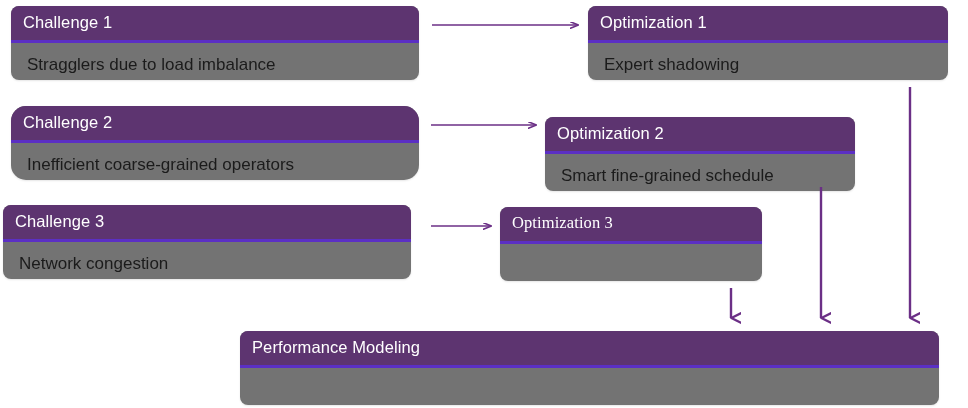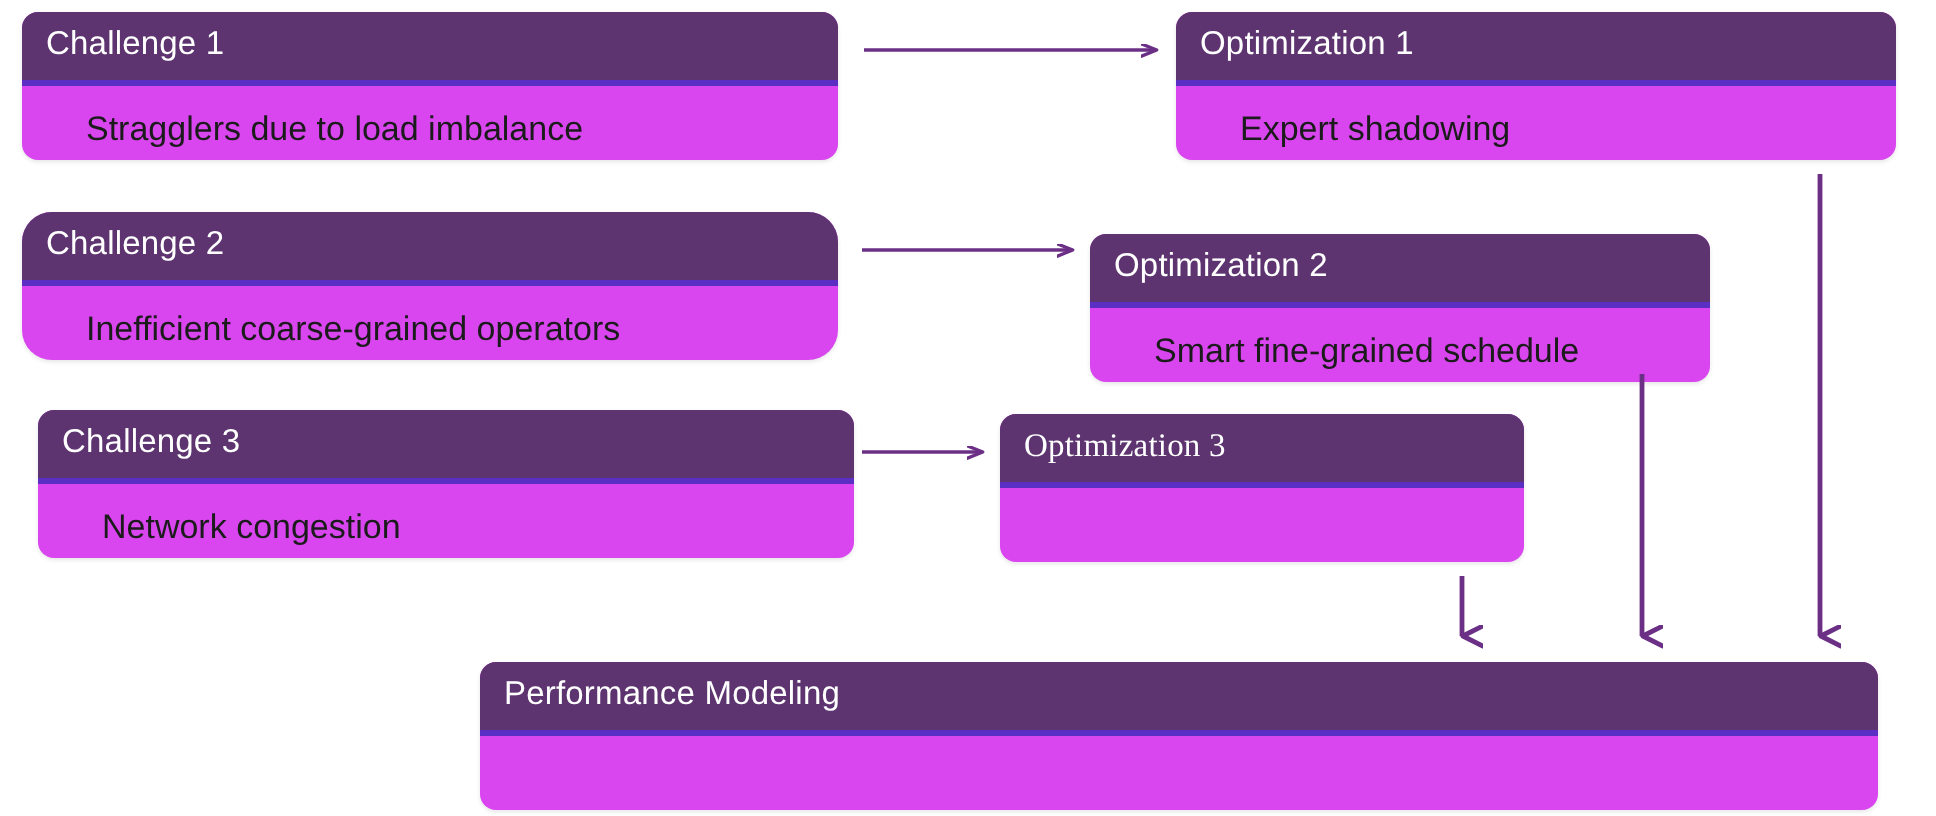--- a/index.html
+++ b/index.html
@@ -14,38 +14,38 @@
     position: relative;
     width: 968px;
     height: 408px;
     background: #ffffff;
     overflow: hidden;
   }
   .card {
     position: absolute;
     border-radius: 8px;
     overflow: hidden;
-    background: #d946ef;
+    background: #737373;
     box-shadow: 0 1px 2px rgba(0,0,0,0.10);
   }
   .card-header {
     background: #5d3470;
     color: #ffffff;
     font-size: 16.5px;
     line-height: 1;
     padding: 8px 0 9px 12px;
     letter-spacing: 0.1px;
     white-space: nowrap;
     border-bottom: 3px solid #5b2fc4;
   }
   .card-body {
     color: #1b1b1b;
     font-size: 17px;
     line-height: 1;
-    padding: 13px 0 0 32px;
+    padding: 13px 0 0 16px;
     white-space: nowrap;
   }
   .card-body b {
     font-weight: bold;
   }
   .arrow-svg {
     position: absolute;
     overflow: visible;
     pointer-events: none;
   }
@@ -58,21 +58,21 @@
   <div class="card" style="left:11px; top:6px; width:408px; height:74px;">
     <div class="card-header">Challenge 1</div>
     <div class="card-body">Stragglers due to load imbalance</div>
   </div>
 
   <div class="card" style="left:11px; top:106px; width:408px; height:74px;border-radius:15px;">
     <div class="card-header">Challenge 2</div>
     <div class="card-body">Inefficient coarse-grained operators</div>
   </div>
 
-  <div class="card" style="left:19px; top:205px; width:408px; height:74px;">
+  <div class="card" style="left:3px; top:205px; width:408px; height:74px;">
     <div class="card-header">Challenge 3</div>
     <div class="card-body">Network congestion</div>
   </div>
 
   <div class="card" style="left:588px; top:6px; width:360px; height:74px;">
     <div class="card-header">Optimization 1</div>
     <div class="card-body">Expert shadowing</div>
   </div>
 
   <div class="card" style="left:545px; top:106px; width:310px; height:74px;margin-top:11px;">

